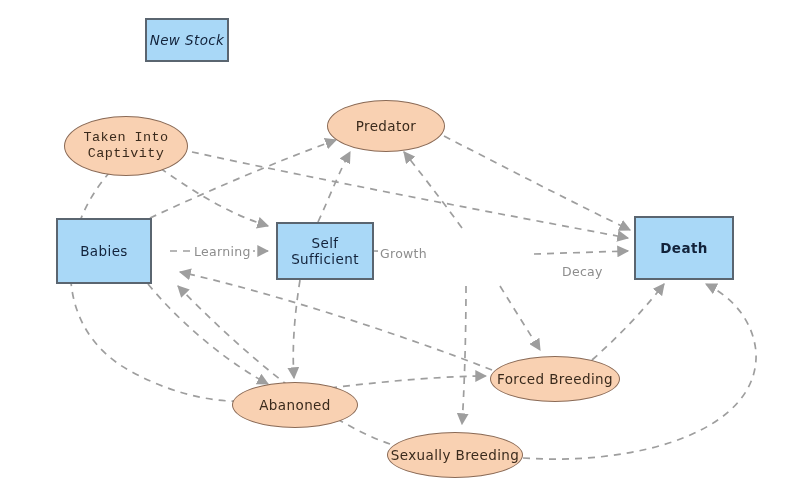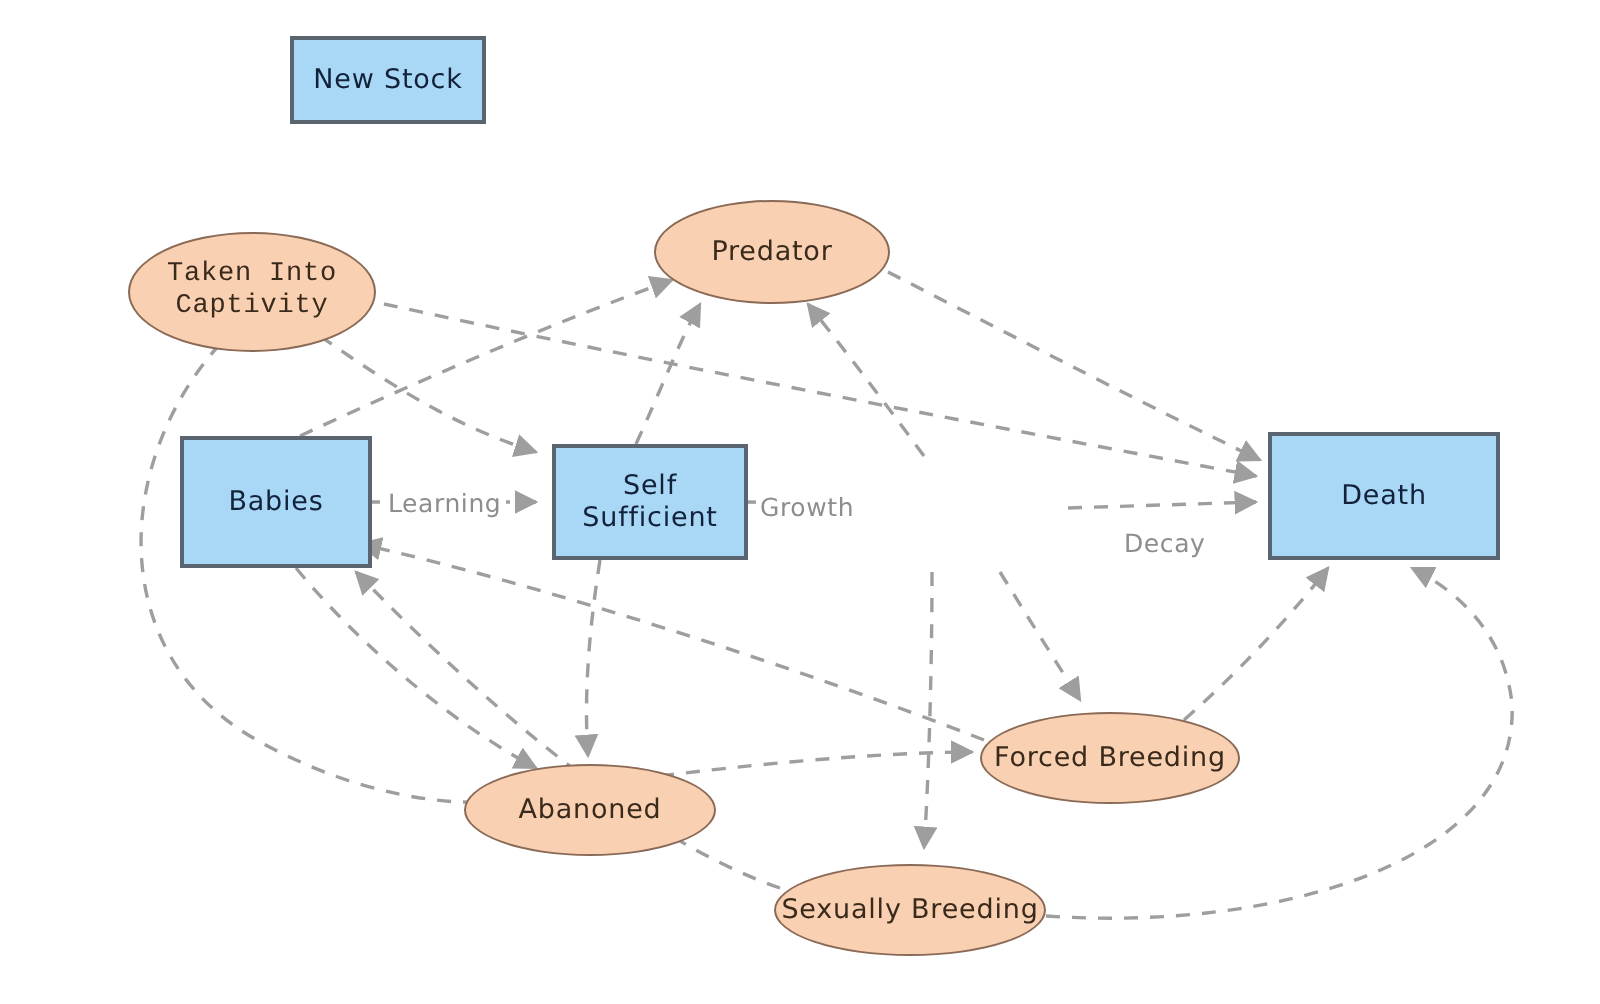--- a/index.html
+++ b/index.html
@@ -109,44 +109,44 @@
       <path d="M 523 458 C 640 466 760 430 756 352 C 752 312 722 292 706 284"></path>
 
       <path d="M 330 388 C 394 380 452 376 486 376"></path>
 
       <path d="M 300 280 C 294 318 292 350 294 378"></path>
 
       <path d="M 148 284 C 186 330 234 366 268 384"></path>
     </g>
   </svg>
 
-  <div class="node node-box" style="left:145px; top:18px; width:98px; height:44px;">
+  <div class="node node-box" style="left:145px; top:18px; width:84px; height:44px;font-style:italic;">
     <span class="node-label">New Stock</span>
   </div>
 
   <div class="node node-ellipse" style="left:64px; top:116px; width:124px; height:60px;font-family:Liberation Mono, monospace;">
     <span class="node-label">Taken Into
 Captivity</span>
   </div>
 
   <div class="node node-ellipse" style="left:327px; top:100px; width:118px; height:52px;">
     <span class="node-label">Predator</span>
   </div>
 
-  <div class="node node-box" style="left:90px; top:218px; width:96px; height:66px;">
+  <div class="node node-box" style="left:56px; top:218px; width:96px; height:66px;">
     <span class="node-label">Babies</span>
   </div>
 
   <div class="node node-box" style="left:276px; top:222px; width:98px; height:58px;">
     <span class="node-label">Self
 Sufficient</span>
   </div>
 
 
-  <div class="node node-box" style="left:634px; top:216px; width:116px; height:64px;">
+  <div class="node node-box" style="left:634px; top:216px; width:100px; height:64px;font-weight:bold;">
     <span class="node-label">Death</span>
   </div>
 
   <div class="node node-ellipse" style="left:232px; top:382px; width:126px; height:46px;">
     <span class="node-label">Abanoned</span>
   </div>
 
   <div class="node node-ellipse" style="left:490px; top:356px; width:130px; height:46px;text-align:right;">
     <span class="node-label">Forced Breeding</span>
   </div>

